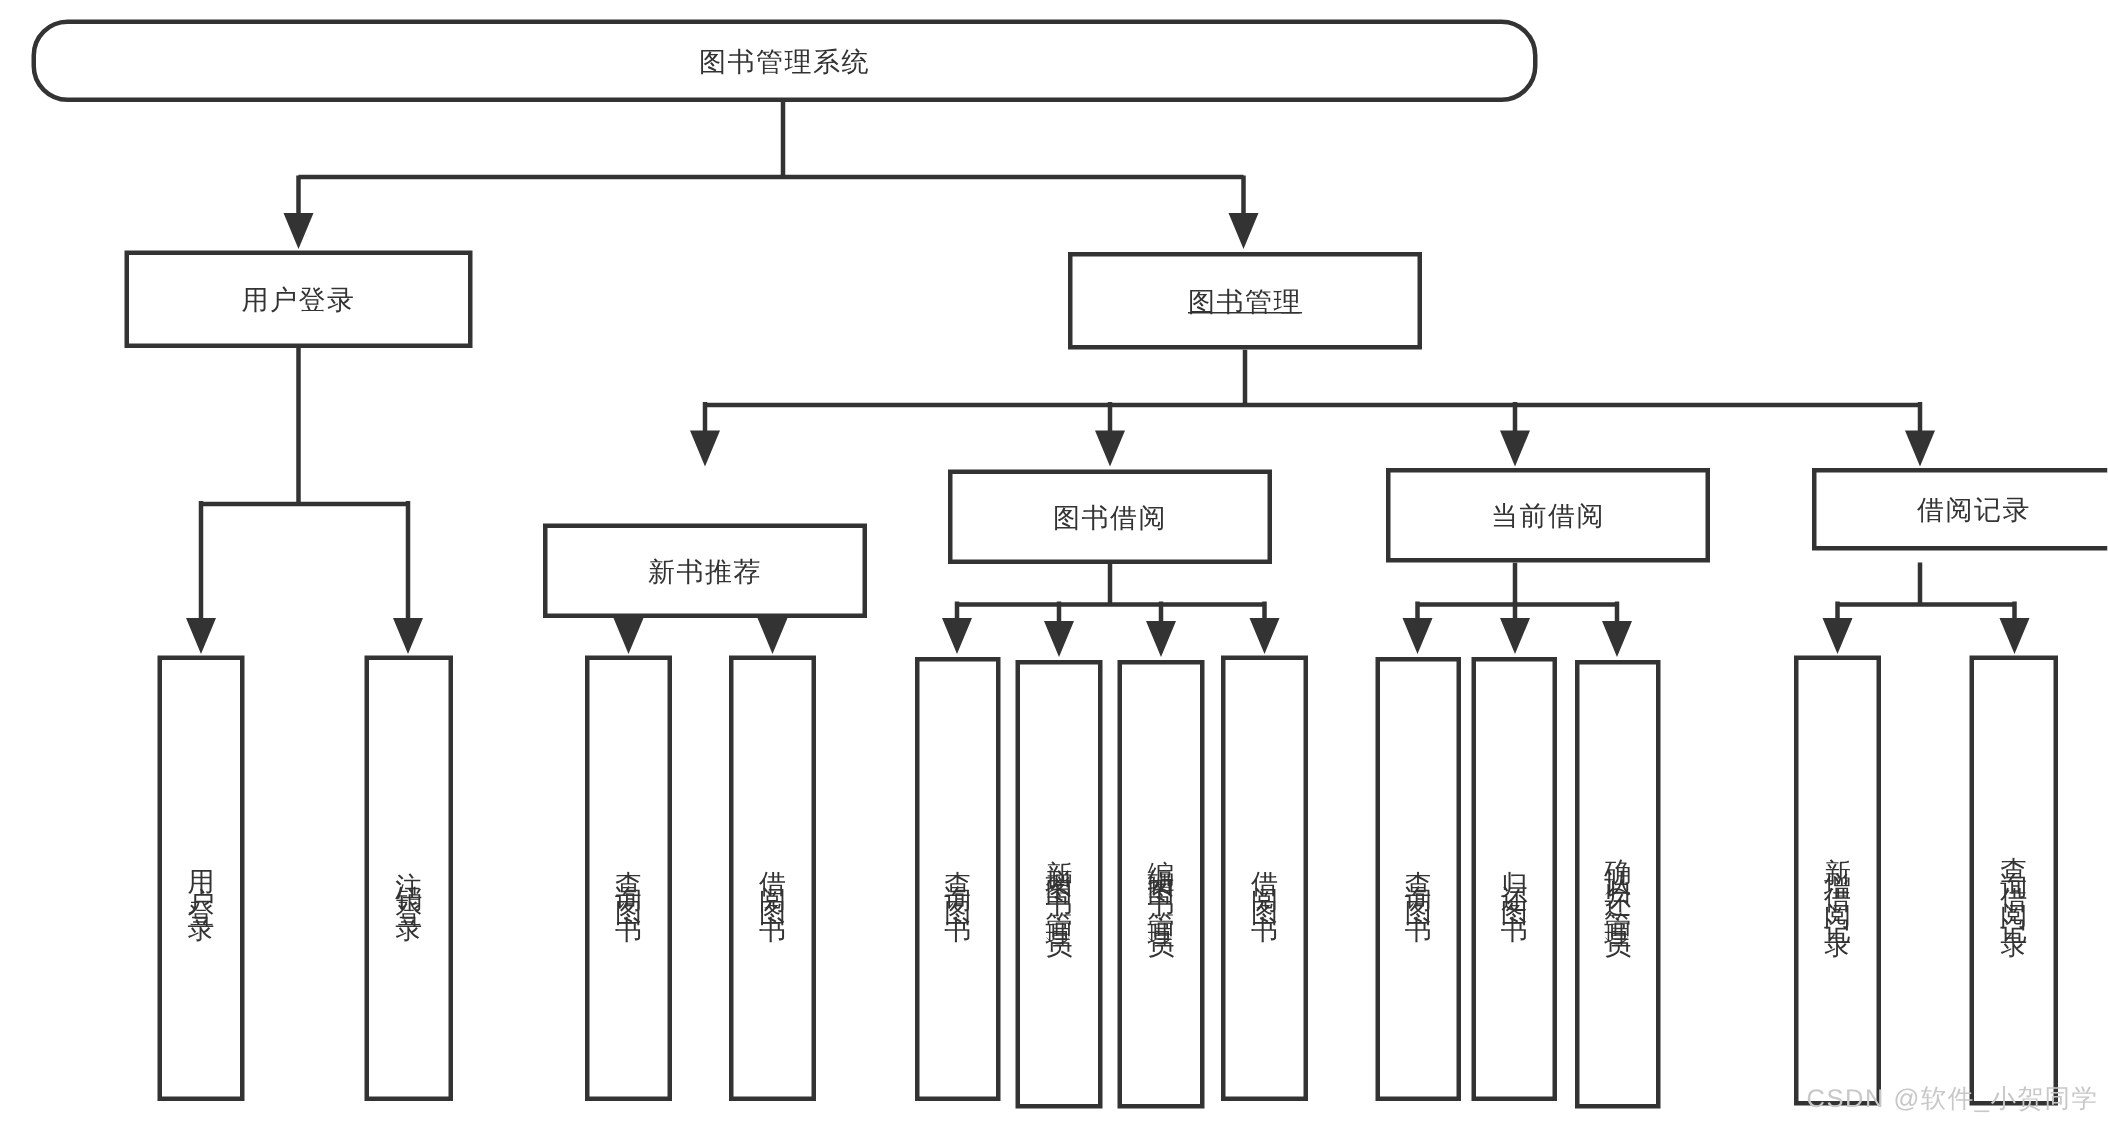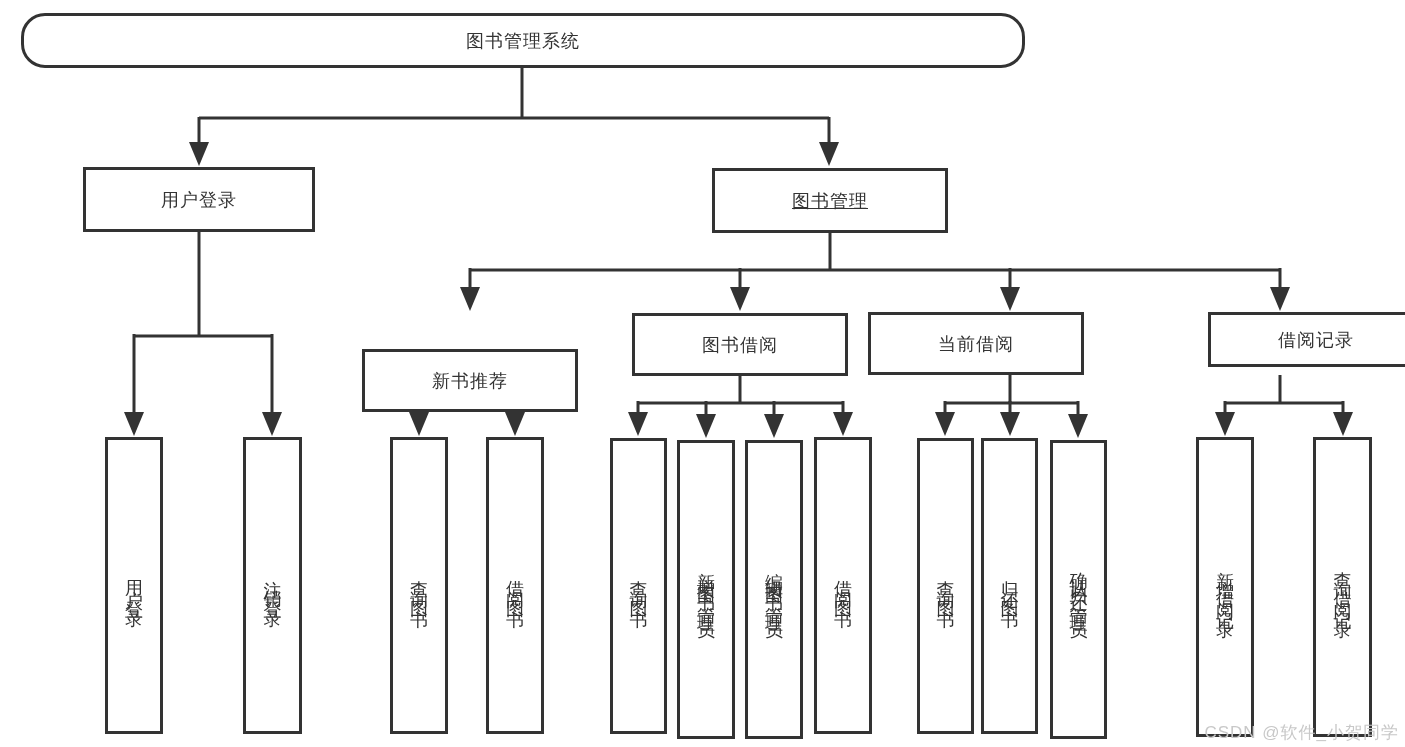--- a/index.html
+++ b/index.html
@@ -121,21 +121,21 @@
     <polygon points="1333,412 1353,412 1343,436"></polygon>
   </svg>
 
   <div class="node" style="left:21px;top:13px;width:1004px;height:55px;border-radius:24px;">图书管理系统</div>
 
   <div class="node" style="left:83px;top:167px;width:232px;height:65px;">用户登录</div>
   <div class="node" style="left:712px;top:168px;width:236px;height:65px;text-decoration:underline;">图书管理</div>
 
   <div class="node" style="left:362px;top:313px;width:216px;height:63px;margin-top:36px;">新书推荐</div>
   <div class="node" style="left:632px;top:313px;width:216px;height:63px;">图书借阅</div>
-  <div class="node" style="left:868px;top:312px;width:216px;height:63px;">当前借阅</div>
+  <div class="node" style="left:924px;top:312px;width:216px;height:63px;">当前借阅</div>
   <div class="node" style="left:1208px;top:312px;width:216px;height:55px;">借阅记录</div>
 
   <div class="vnode" style="left:105px;top:437px;width:58px;height:297px;">用户登录</div>
   <div class="vnode" style="left:243px;top:437px;width:59px;height:297px;">注销登录</div>
 
   <div class="vnode" style="left:390px;top:437px;width:58px;height:297px;">查询图书</div>
   <div class="vnode" style="left:486px;top:437px;width:58px;height:297px;">借阅图书</div>
 
   <div class="vnode" style="left:610px;top:438px;width:57px;height:296px;">查询图书</div>
   <div class="vnode tight" style="left:677px;top:440px;width:58px;height:299px;">新增图书（管理员）</div>

